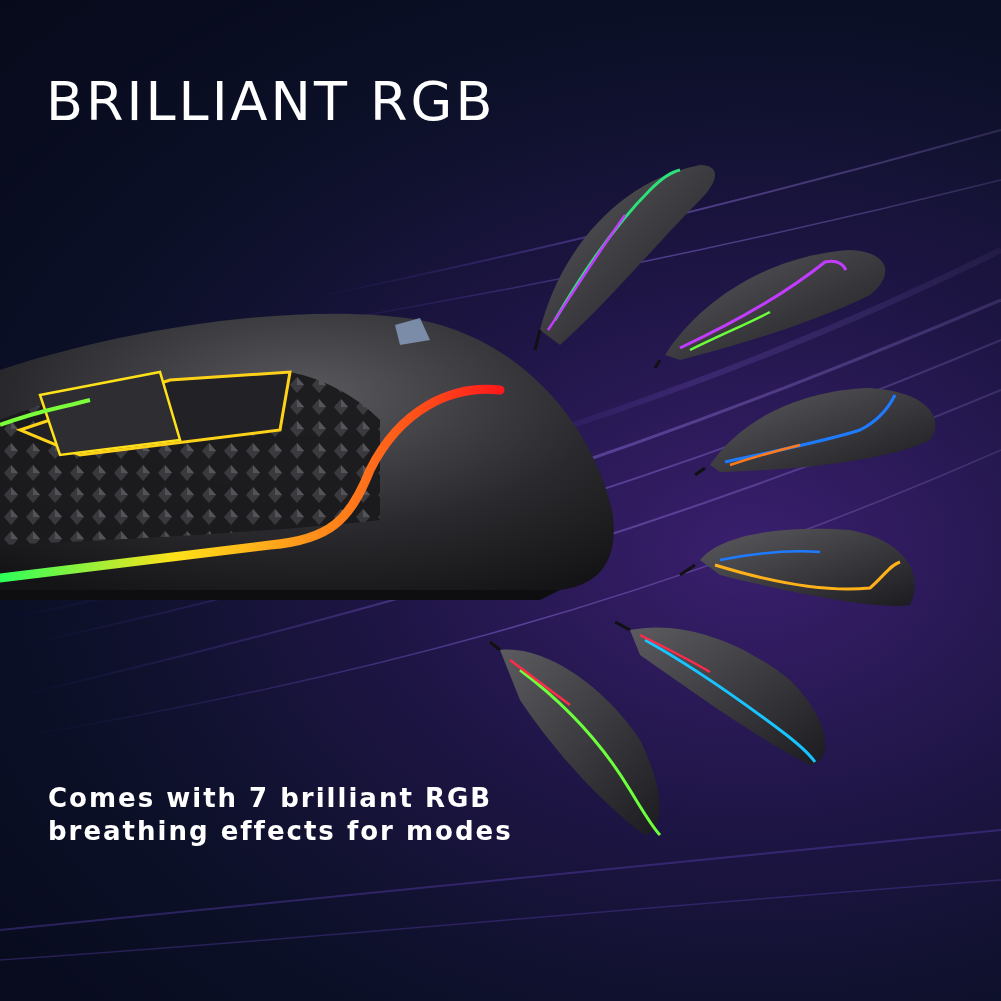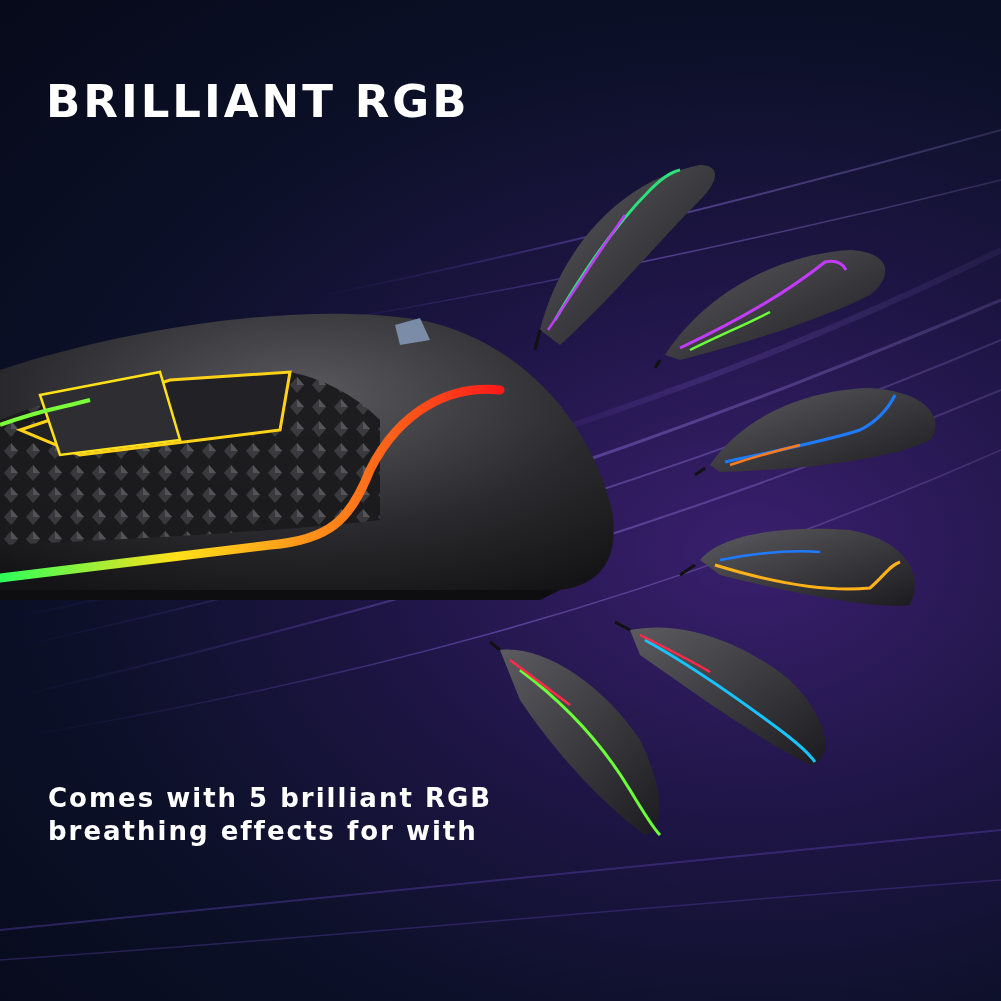--- a/index.html
+++ b/index.html
@@ -5,21 +5,21 @@
   html, body { margin:0; padding:0; }
   body {
     width:1001px; height:1001px; overflow:hidden; position:relative;
     background: radial-gradient(ellipse at 75% 55%, #3a1f6e 0%, #1e1545 35%, #0c1028 65%, #070a1a 100%);
     font-family: "DejaVu Sans", sans-serif;
   }
   .stage { position:absolute; inset:0; }
   .headline {
     position:absolute; left:46px; top:70px; margin:0;
     color:#ffffff; font-family:"DejaVu Sans", sans-serif;
-    font-size:45px; line-height:63px; letter-spacing:3px; font-weight:700;
+    font-size:54px; line-height:63px; letter-spacing:3px; font-weight:400;
   }
   .headline span { display:block; }
   .desc {
     position:absolute; left:48px; top:782px; margin:0;
     color:#ffffff; font-family:"DejaVu Sans", sans-serif; font-weight:bold;
     font-size:26px; line-height:33px; letter-spacing:2px;
   }
   .desc span { display:block; }
   svg { position:absolute; left:0; top:0; }
 </style>
@@ -124,16 +124,16 @@
       <path d="M510 660 C530 675 550 690 570 705" stroke="#ff2a4a" stroke-width="2.5" fill="none"></path>
       <path d="M500 650 L490 642" stroke="#111" stroke-width="3"></path>
     </g>
   </svg>
 
   <h1 class="headline">
     <span>BRILLIANT RGB</span>
   </h1>
 
   <p class="desc">
-    <span>Comes with 5 brilliant RGB</span>
-    <span>breathing effects for with</span>
+    <span>Comes with 7 brilliant RGB</span>
+    <span>breathing effects for modes</span>
   </p>
 </div>
 
 </body></html>

